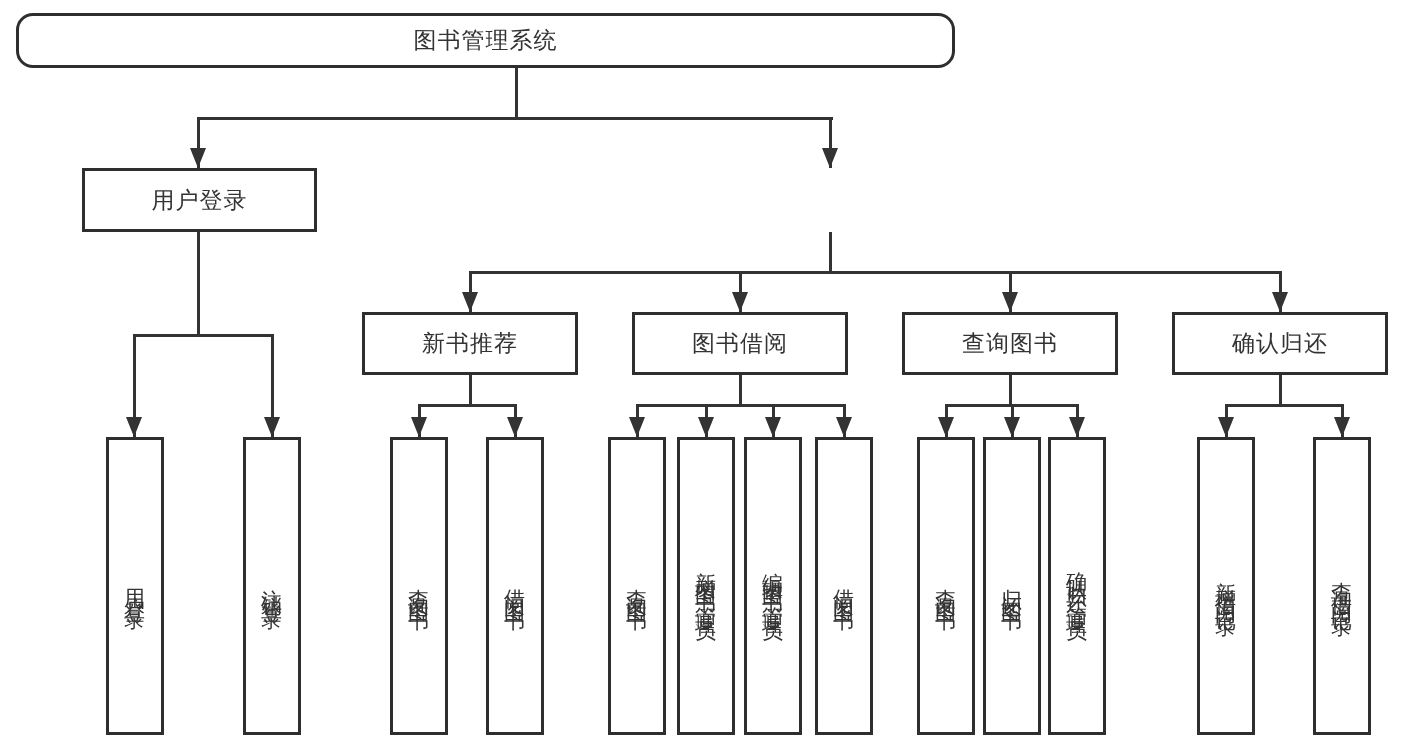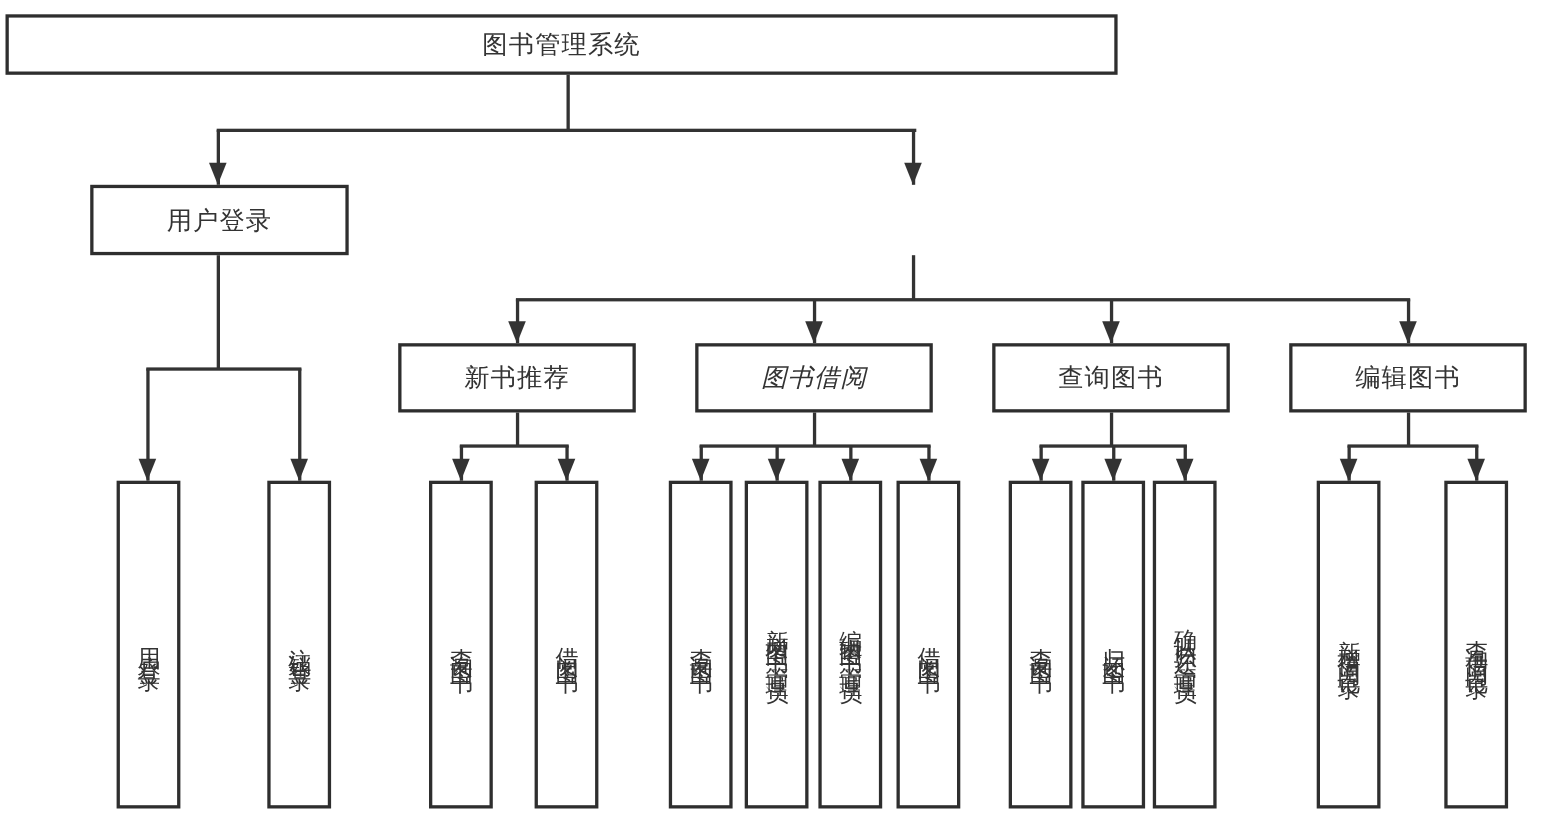--- a/index.html
+++ b/index.html
@@ -29,28 +29,28 @@
   .watermark{
     position:absolute;right:10px;bottom:2px;font-size:23px;color:#9b9b9b;
     white-space:nowrap;letter-spacing:1px;
   }
 </style>
 </head>
 <body>
 
 <div class="canvas">
 
-  <div class="node" style="left:5px;top:13px;width:1011px;height:55px;">图书管理系统</div>
+  <div class="node" style="left:16px;top:13px;width:939px;height:55px;border-radius:17px;">图书管理系统</div>
 
   <div class="node lv1" style="left:82px;">用户登录</div>
 
   <div class="node lv2" style="left:362px;">新书推荐</div>
-  <div class="node lv2" style="left:632px;font-style:italic;">图书借阅</div>
+  <div class="node lv2" style="left:632px;">图书借阅</div>
   <div class="node lv2" style="left:902px;">查询图书</div>
-  <div class="node lv2" style="left:1172px;">编辑图书</div>
+  <div class="node lv2" style="left:1172px;">确认归还</div>
 
   <div class="leaf" style="left:106px;">用户登录</div>
   <div class="leaf" style="left:243px;">注销登录</div>
   <div class="leaf" style="left:390px;">查询图书</div>
   <div class="leaf" style="left:486px;">借阅图书</div>
   <div class="leaf" style="left:608px;">查询图书</div>
   <div class="leaf" style="left:677px;">新增图书（管理员）</div>
   <div class="leaf" style="left:744px;">编辑图书（管理员）</div>
   <div class="leaf" style="left:815px;">借阅图书</div>
   <div class="leaf" style="left:917px;">查询图书</div>

